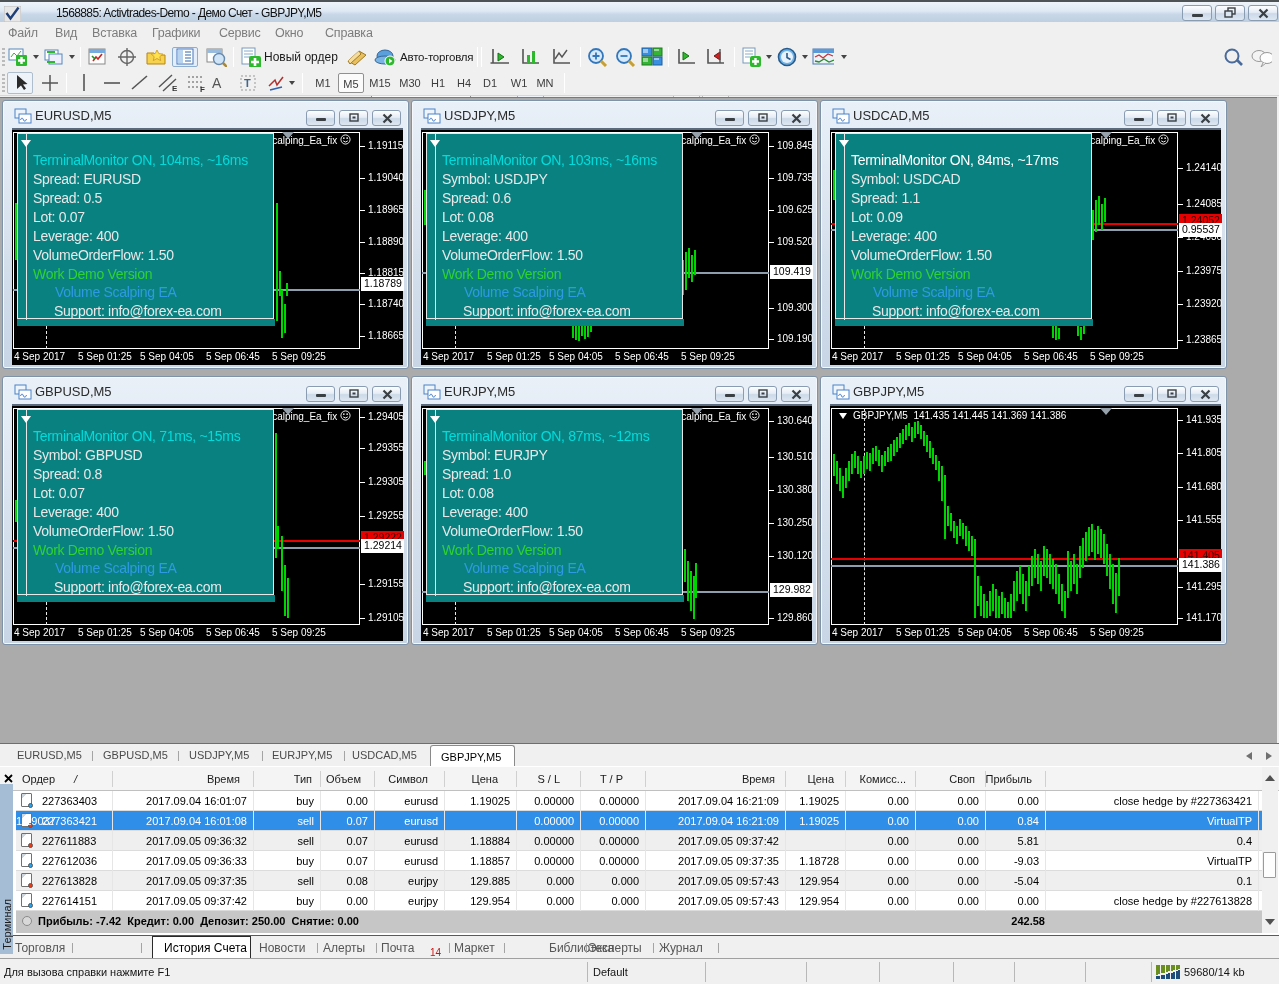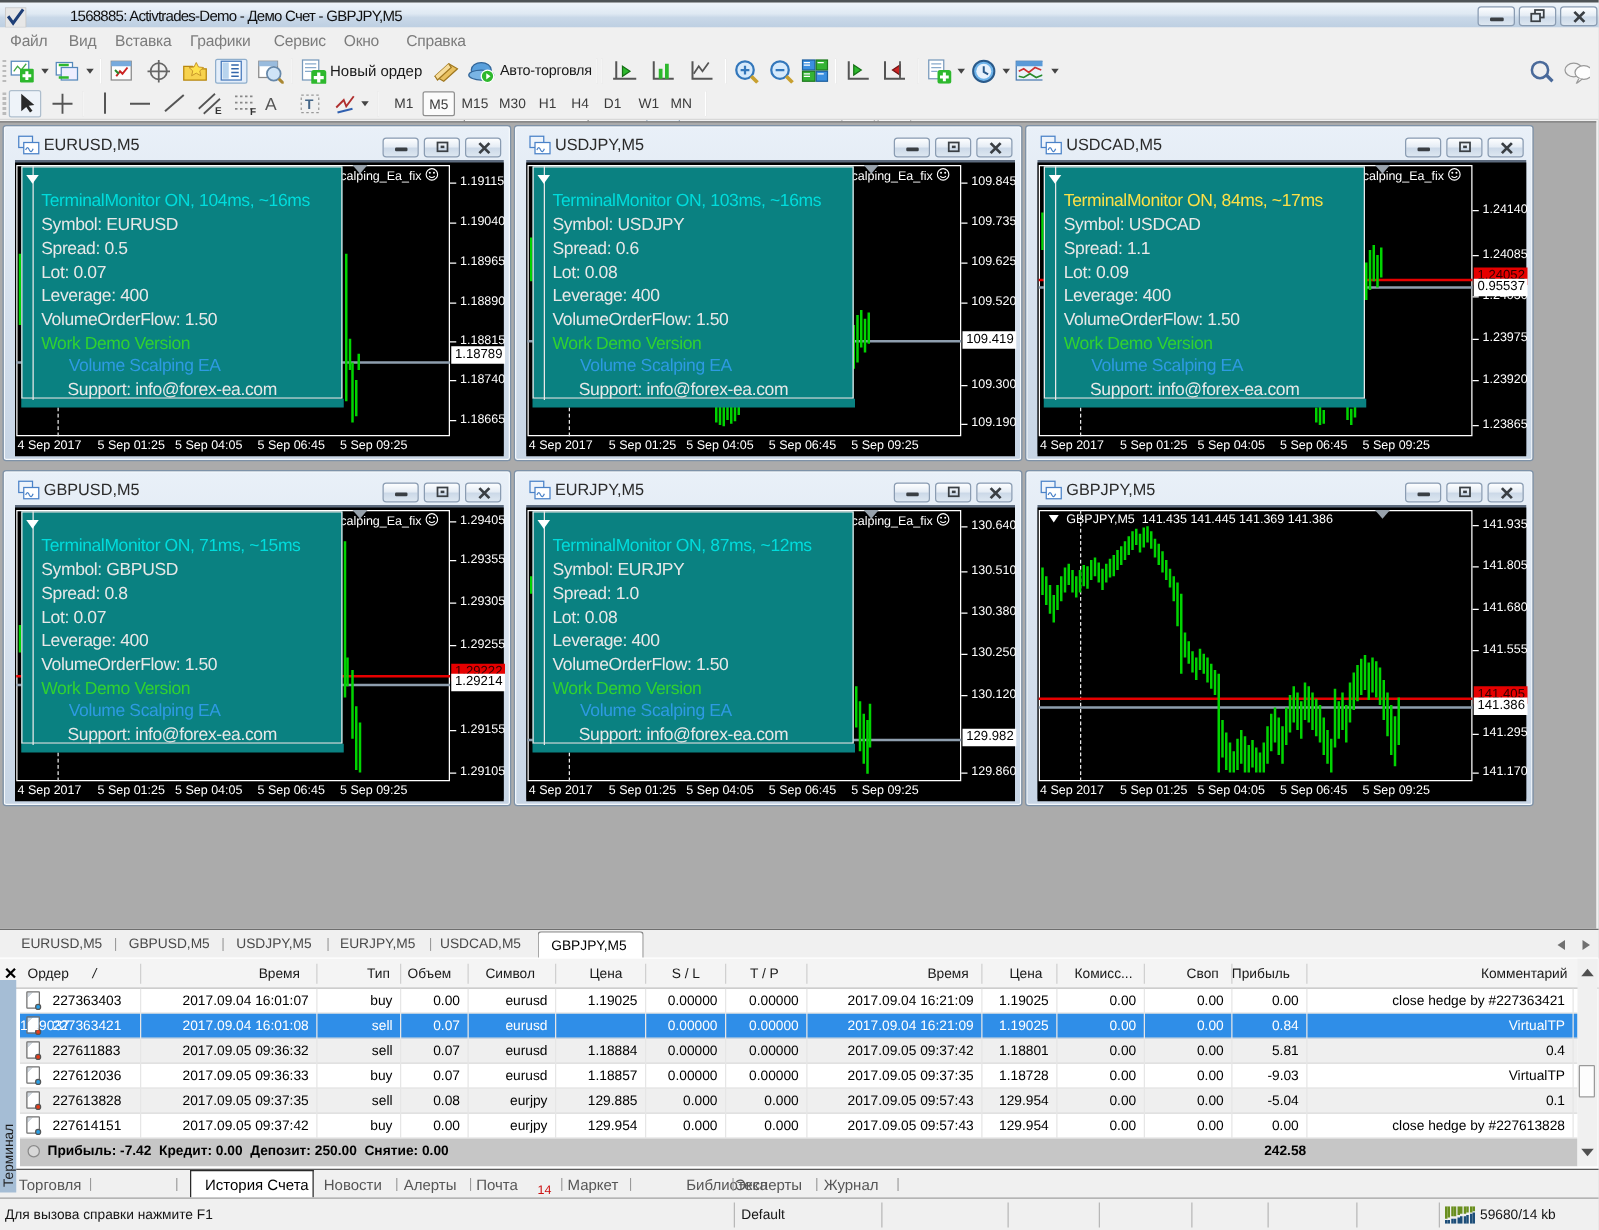--- a/index.html
+++ b/index.html
@@ -325,21 +325,21 @@
         <div class="bar" style="left:267px;top:141px;height:25px;"></div>
         <div class="bar" style="left:269px;top:160px;height:48px;"></div>
         <div class="bar" style="left:272px;top:174px;height:29px;"></div>
         <div class="bar" style="left:274px;top:153px;height:13px;"></div>
         <div class="bar" style="left:3px;top:73px;height:57px;"></div>
         <div class="teal"></div>
         <div class="teal2"></div>
         <div class="mkline"></div>
         <div class="mktri"></div>
         <div class="oline" style="left:21px;top:22px;color:#00dcdc;">TerminalMonitor ON, 104ms, ~16ms</div>
-        <div class="oline" style="left:21px;top:41px;color:#e8e8e8;">Symbol: EURUSD</div>
+        <div class="oline" style="left:21px;top:41px;color:#e8e8e8;">Spread: EURUSD</div>
         <div class="oline" style="left:21px;top:60px;color:#e8e8e8;">Spread: 0.5</div>
         <div class="oline" style="left:21px;top:79px;color:#e8e8e8;">Lot: 0.07</div>
         <div class="oline" style="left:21px;top:98px;color:#e8e8e8;">Leverage: 400</div>
         <div class="oline" style="left:21px;top:117px;color:#e8e8e8;">VolumeOrderFlow: 1.50</div>
         <div class="oline" style="left:21px;top:136px;color:#30d230;">Work Demo Version</div>
         <div class="oline" style="left:43px;top:154px;color:#2e9ae2;">Volume Scalping EA</div>
         <div class="oline" style="left:42px;top:173px;color:#e8e8e8;">Support: info@forex-ea.com</div>
         <div class="eahdr" style="right:52px;">_Scalping_Ea_fix <svg width="11" height="11" viewBox="0 0 12 12" style="vertical-align:-1px">
             <circle cx="6" cy="6" r="5" fill="none" stroke="#fff"></circle>
             <circle cx="4.2" cy="4.5" r=".9" fill="#fff"></circle>
@@ -482,21 +482,21 @@
         <div class="bar" style="left:222px;top:196px;height:12px;"></div>
         <div class="bar" style="left:225px;top:194px;height:16px;"></div>
         <div class="bar" style="left:228px;top:198px;height:11px;"></div>
         <div class="bar" style="left:247px;top:195px;height:11px;"></div>
         <div class="bar" style="left:250px;top:197px;height:13px;"></div>
         <div class="bar" style="left:253px;top:194px;height:10px;"></div>
         <div class="teal"></div>
         <div class="teal2"></div>
         <div class="mkline"></div>
         <div class="mktri"></div>
-        <div class="oline" style="left:21px;top:22px;color:#fde047;">TerminalMonitor ON, 84ms, ~17ms</div>
+        <div class="oline" style="left:21px;top:22px;color:#ffffff;">TerminalMonitor ON, 84ms, ~17ms</div>
         <div class="oline" style="left:21px;top:41px;color:#e8e8e8;">Symbol: USDCAD</div>
         <div class="oline" style="left:21px;top:60px;color:#e8e8e8;">Spread: 1.1</div>
         <div class="oline" style="left:21px;top:79px;color:#e8e8e8;">Lot: 0.09</div>
         <div class="oline" style="left:21px;top:98px;color:#e8e8e8;">Leverage: 400</div>
         <div class="oline" style="left:21px;top:117px;color:#e8e8e8;">VolumeOrderFlow: 1.50</div>
         <div class="oline" style="left:21px;top:136px;color:#30d230;">Work Demo Version</div>
         <div class="oline" style="left:43px;top:154px;color:#2e9ae2;">Volume Scalping EA</div>
         <div class="oline" style="left:42px;top:173px;color:#e8e8e8;">Support: info@forex-ea.com</div>
         <div class="eahdr" style="right:52px;">_Scalping_Ea_fix <svg width="11" height="11" viewBox="0 0 12 12" style="vertical-align:-1px">
             <circle cx="6" cy="6" r="5" fill="none" stroke="#fff"></circle>
@@ -844,21 +844,20 @@
       <div class="hc" style="left:0;width:361px;text-align:right;">Объем</div>
       <div class="hc" style="left:0;width:428px;text-align:right;">Символ</div>
       <div class="hc" style="left:0;width:498px;text-align:right;">Цена</div>
       <div class="hc" style="left:0;width:560px;text-align:right;">S / L</div>
       <div class="hc" style="left:0;width:623px;text-align:right;">T / P</div>
       <div class="hc" style="left:0;width:775px;text-align:right;">Время</div>
       <div class="hc" style="left:0;width:834px;text-align:right;">Цена</div>
       <div class="hc" style="left:0;width:906px;text-align:right;">Комисс...</div>
       <div class="hc" style="left:0;width:975px;text-align:right;">Своп</div>
       <div class="hc" style="left:0;width:1032px;text-align:right;">Прибыль</div>
-      <div class="hc" style="left:0;width:1254px;text-align:right;">Комментарий</div>
       <div class="abs" style="left:112px;top:4px;width:1px;height:16px;background:#d0d0d0;"></div>
       <div class="abs" style="left:253px;top:4px;width:1px;height:16px;background:#d0d0d0;"></div>
       <div class="abs" style="left:320px;top:4px;width:1px;height:16px;background:#d0d0d0;"></div>
       <div class="abs" style="left:374px;top:4px;width:1px;height:16px;background:#d0d0d0;"></div>
       <div class="abs" style="left:444px;top:4px;width:1px;height:16px;background:#d0d0d0;"></div>
       <div class="abs" style="left:516px;top:4px;width:1px;height:16px;background:#d0d0d0;"></div>
       <div class="abs" style="left:580px;top:4px;width:1px;height:16px;background:#d0d0d0;"></div>
       <div class="abs" style="left:645px;top:4px;width:1px;height:16px;background:#d0d0d0;"></div>
       <div class="abs" style="left:785px;top:4px;width:1px;height:16px;background:#d0d0d0;"></div>
       <div class="abs" style="left:845px;top:4px;width:1px;height:16px;background:#d0d0d0;"></div>
@@ -912,21 +911,20 @@
       </div>
       <div class="cell" style="left:26px;">227611883</div>
       <div class="cell" style="left:0;width:231px;text-align:right;">2017.09.05 09:36:32</div>
       <div class="cell" style="left:0;width:298px;text-align:right;">sell</div>
       <div class="cell" style="left:0;width:352px;text-align:right;">0.07</div>
       <div class="cell" style="left:0;width:422px;text-align:right;">eurusd</div>
       <div class="cell" style="left:0;width:494px;text-align:right;">1.18884</div>
       <div class="cell" style="left:0;width:558px;text-align:right;">0.00000</div>
       <div class="cell" style="left:0;width:623px;text-align:right;">0.00000</div>
       <div class="cell" style="left:0;width:763px;text-align:right;">2017.09.05 09:37:42</div>
-      <div class="cell" style="left:0;width:823px;text-align:right;">1.18801</div>
       <div class="cell" style="left:0;width:893px;text-align:right;">0.00</div>
       <div class="cell" style="left:0;width:963px;text-align:right;">0.00</div>
       <div class="cell" style="left:0;width:1023px;text-align:right;">5.81</div>
       <div class="cell" style="left:0;width:1236px;text-align:right;">0.4</div>
       <div class="abs" style="left:0;bottom:0;width:1246px;height:1px;background:#dcdcdc;"></div>
     </div>
     <div class="row " style="top:85px;">
       <div class="docico blue">
         <i></i>
       </div>

